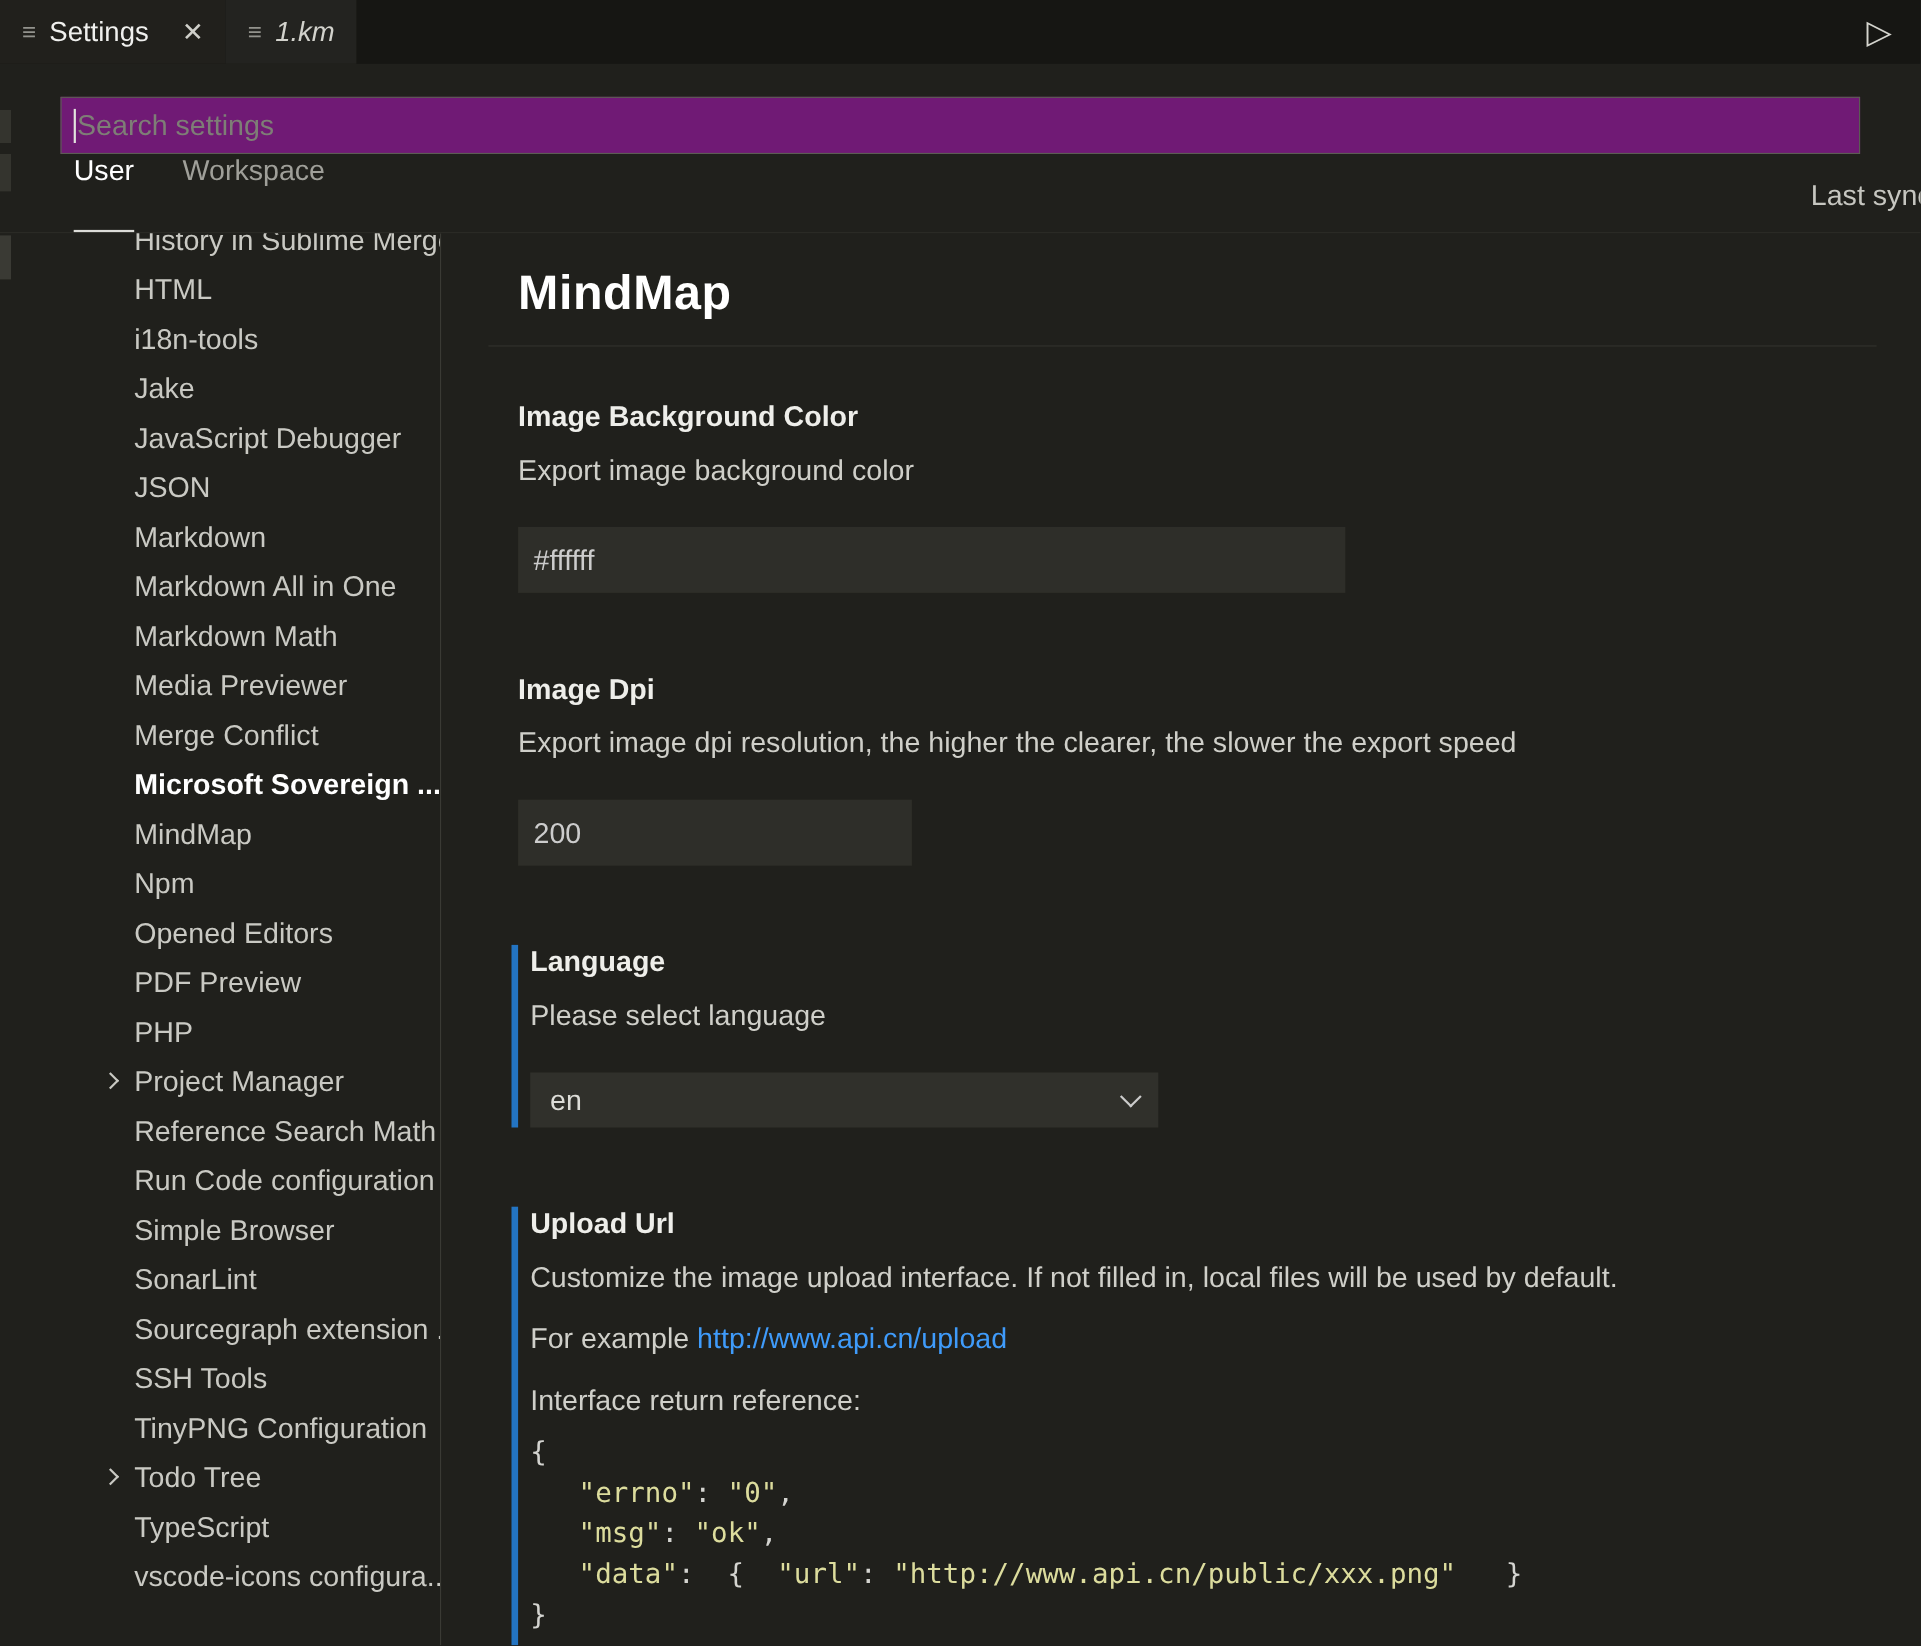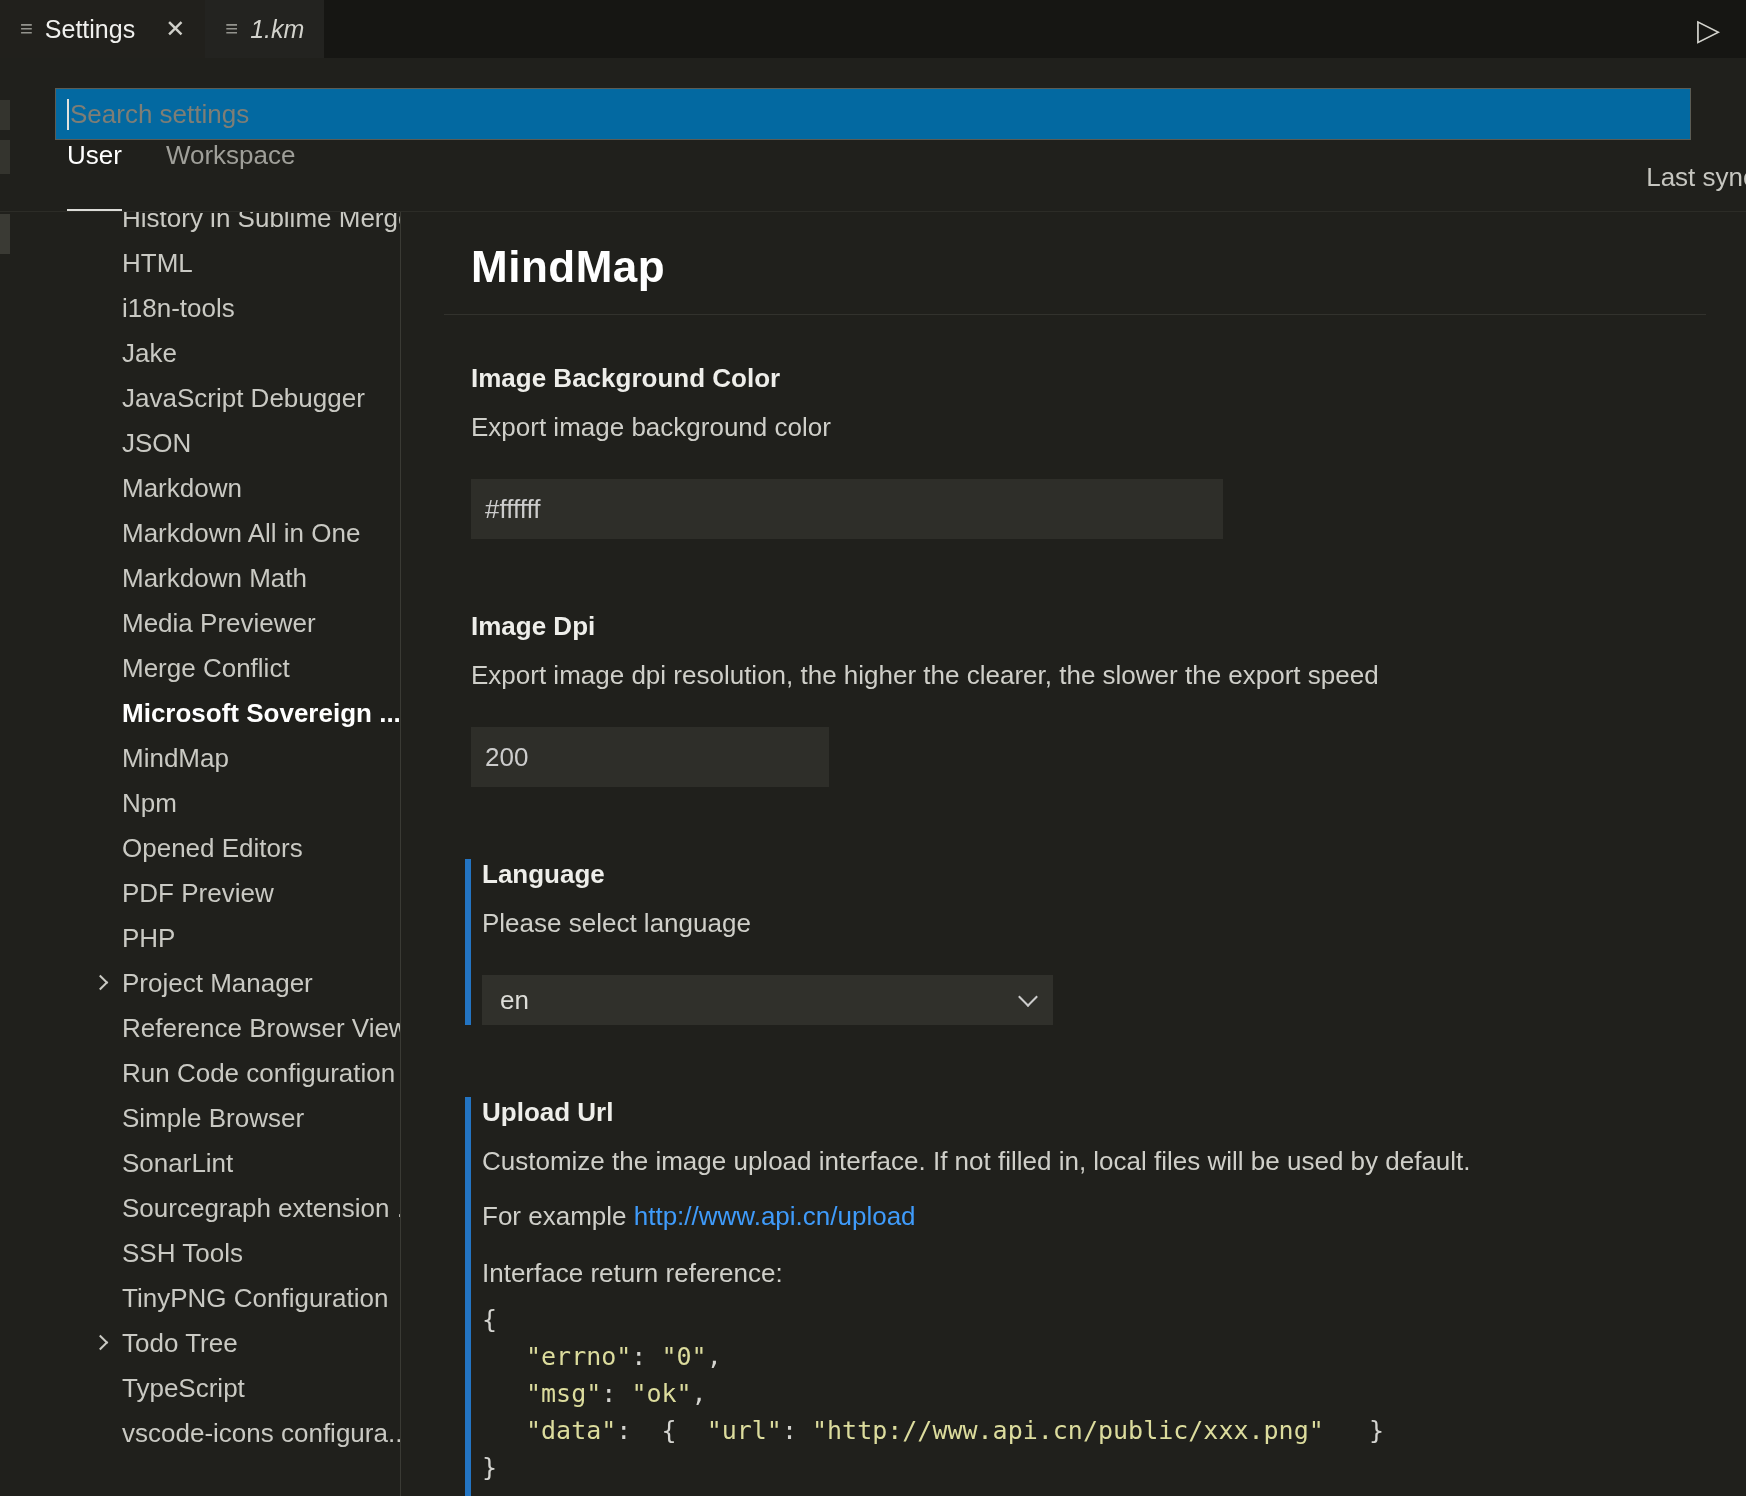--- a/index.html
+++ b/index.html
@@ -26,21 +26,21 @@
   .tab .tab-label { white-space:nowrap; }
   .tab.preview .tab-label { font-style:italic; }
   .tab .tab-close { margin-left:30px; font-size:24px; color:#cfcfc9; font-style:normal; }
   .tab-bar-actions { margin-left:auto; display:flex; align-items:center; padding-right:26px; }
   .run-icon { font-size:30px; color:#d4d4ce; }
 
   
   .search-wrap { flex:0 0 auto; padding:30px 0 0 55px; position:relative; }
   .search-input {
     width:calc(100% - 55px); height:52px;
-    background:#0369a1; border:1px solid #5c5c54;
+    background:#701a75; border:1px solid #5c5c54;
     color:#cccccc; font-size:26px; font-family:"Liberation Sans", sans-serif;
     padding:0 14px; outline:none;
   }
   .search-input::placeholder { color:#7e7e76; }
   .search-cursor { position:absolute; left:67px; top:41px; width:2px; height:31px; background:#e2e2de; }
 
   
   .scope-row { flex:0 0 auto; height:72px; display:flex; padding-left:67px; position:relative; border-bottom:1px solid #2c2c27; }
   .scope-tab { font-size:26px; margin-right:44px; padding-bottom:14px; }
   .scope-tab.active { color:#ffffff; border-bottom:2px solid #dcdcd8; }
@@ -150,21 +150,21 @@
       <li class="toc-item"><span>Markdown Math</span></li>
       <li class="toc-item"><span>Media Previewer</span></li>
       <li class="toc-item"><span>Merge Conflict</span></li>
       <li class="toc-item selected"><span>Microsoft Sovereign ...</span></li>
       <li class="toc-item"><span>MindMap</span></li>
       <li class="toc-item"><span>Npm</span></li>
       <li class="toc-item"><span>Opened Editors</span></li>
       <li class="toc-item"><span>PDF Preview</span></li>
       <li class="toc-item"><span>PHP</span></li>
       <li class="toc-item"><span class="chev"></span><span>Project Manager</span></li>
-      <li class="toc-item"><span>Reference Browser View</span></li>
+      <li class="toc-item"><span>Reference Search Math</span></li>
       <li class="toc-item"><span>Run Code configuration</span></li>
       <li class="toc-item"><span>Simple Browser</span></li>
       <li class="toc-item"><span>SonarLint</span></li>
       <li class="toc-item"><span>Sourcegraph extension ...</span></li>
       <li class="toc-item"><span>SSH Tools</span></li>
       <li class="toc-item"><span>TinyPNG Configuration</span></li>
       <li class="toc-item"><span class="chev"></span><span>Todo Tree</span></li>
       <li class="toc-item"><span>TypeScript</span></li>
       <li class="toc-item"><span>vscode-icons configura...</span></li>
     </ul>

